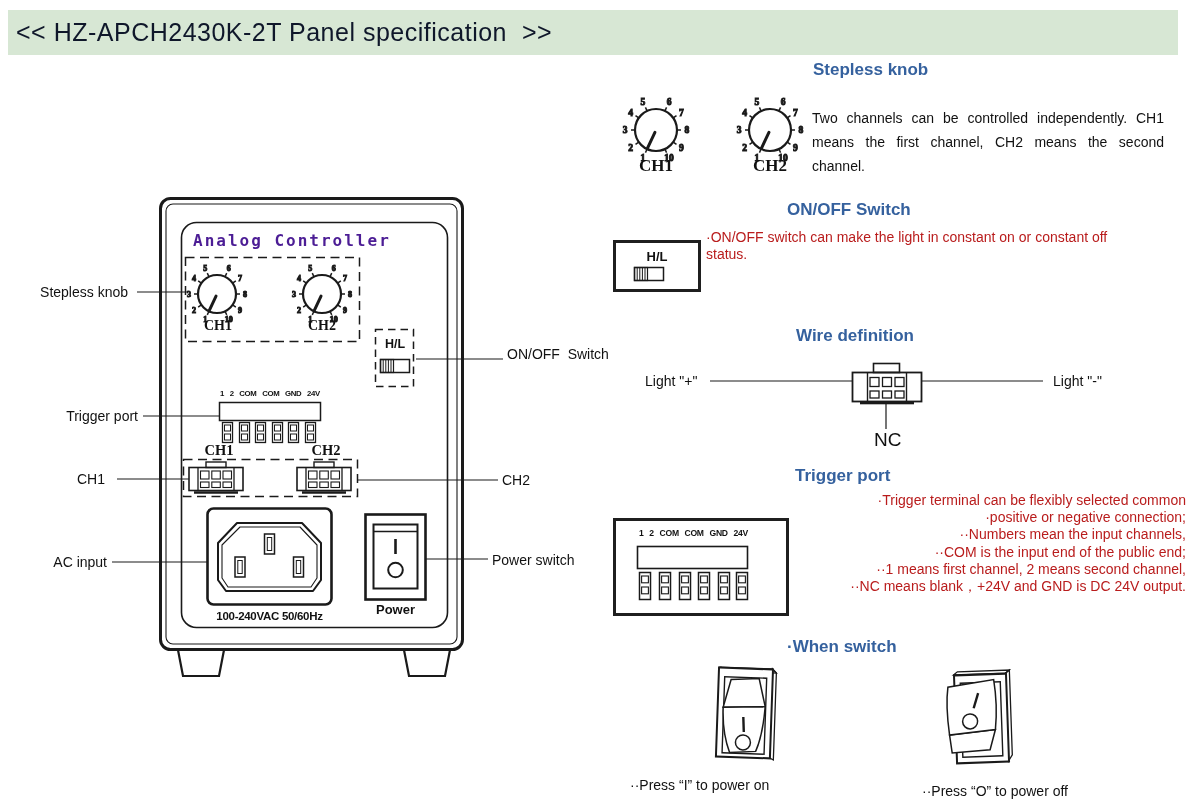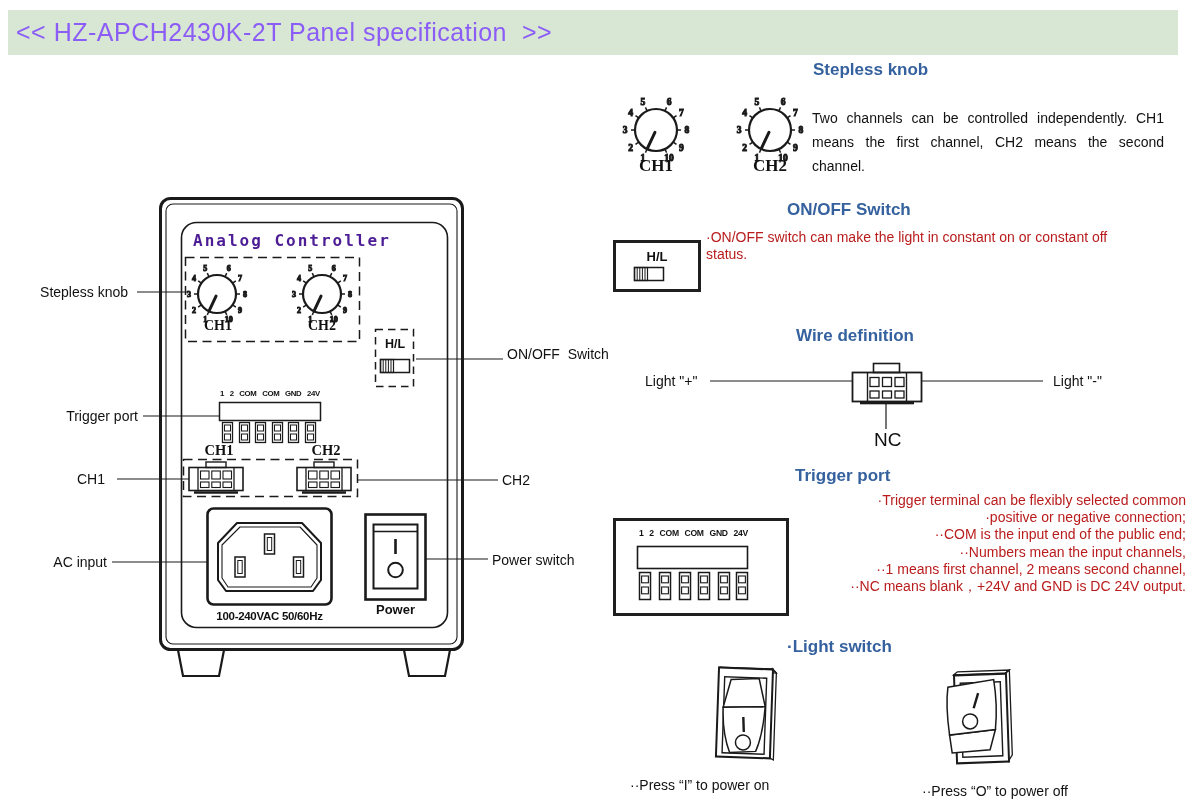--- a/index.html
+++ b/index.html
@@ -8,21 +8,21 @@
   .abs{position:absolute;}
   .label{font-size:14px;line-height:16px;color:#111;}
   .right{text-align:right;}
   .center{text-align:center;}
   .pre{white-space:pre;}
   .serif{font-family:"Liberation Serif","DejaVu Serif",serif;}
   .bold{font-weight:700;}
   .sec-h{position:absolute;margin:0;font-size:17px;font-weight:700;color:#35619e;
          font-family:"Liberation Sans",sans-serif;}
   #title-bar{left:8px;top:10px;width:1170px;height:45px;background:#d7e7d4;}
-  #page-title{left:16px;top:10px;height:45px;line-height:45px;font-size:25px;color:#8b5cf6;
+  #page-title{left:16px;top:10px;height:45px;line-height:45px;font-size:25px;color:#0f172a;
               letter-spacing:.5px;white-space:pre;}
   #analog-title{left:193px;top:231px;font-family:"DejaVu Sans Mono","Liberation Mono",monospace;
                 font-size:16px;font-weight:700;letter-spacing:2px;color:#4c1d95;}
   .cond{letter-spacing:-.3px;}
   #hl-box{left:613px;top:240px;width:82px;height:46px;border:3px solid #1f1f1f;}
   #hl-box-label{margin-top:6px;text-align:center;font-size:13px;font-weight:700;}
   #trig-box{left:613px;top:518px;width:170px;height:92px;border:3px solid #1f1f1f;}
   .flex-row{display:flex;justify-content:space-between;align-items:flex-end;}
   #panel-trig-row{left:220px;top:389px;width:100px;font-size:7.8px;font-weight:700;letter-spacing:-.3px;}
   #box-trig-row{left:639px;top:528px;width:109px;font-size:8.6px;font-weight:700;letter-spacing:-.3px;}
@@ -330,21 +330,21 @@
     <span>1</span>
     <span>2</span>
     <span>COM</span>
     <span>COM</span>
     <span>GND</span>
     <span>24V</span>
   </div>
 <div id="trig-bullets" class="abs bullets nowrap">
     <div>·Trigger terminal can be flexibly selected common</div>
     <div>·positive or negative connection;</div>
+    <div>··Numbers mean the input channels,</div>
     <div>··COM is the input end of the public end;</div>
-    <div>··Numbers mean the input channels,</div>
     <div>··1 means first channel, 2 means second channel,</div>
     <div>··NC means blank，+24V and GND is DC 24V output.</div>
   </div>
 
-<h2 class="sec-h" style="left:787px;top:637px">·Light switch</h2>
+<h2 class="sec-h" style="left:787px;top:637px">·When switch</h2>
 <div class="abs label" style="left:630px;top:777px">··Press “I” to power on</div>
 <div class="abs label" style="left:922px;top:783px">··Press “O” to power off</div>
 
 </body></html>

